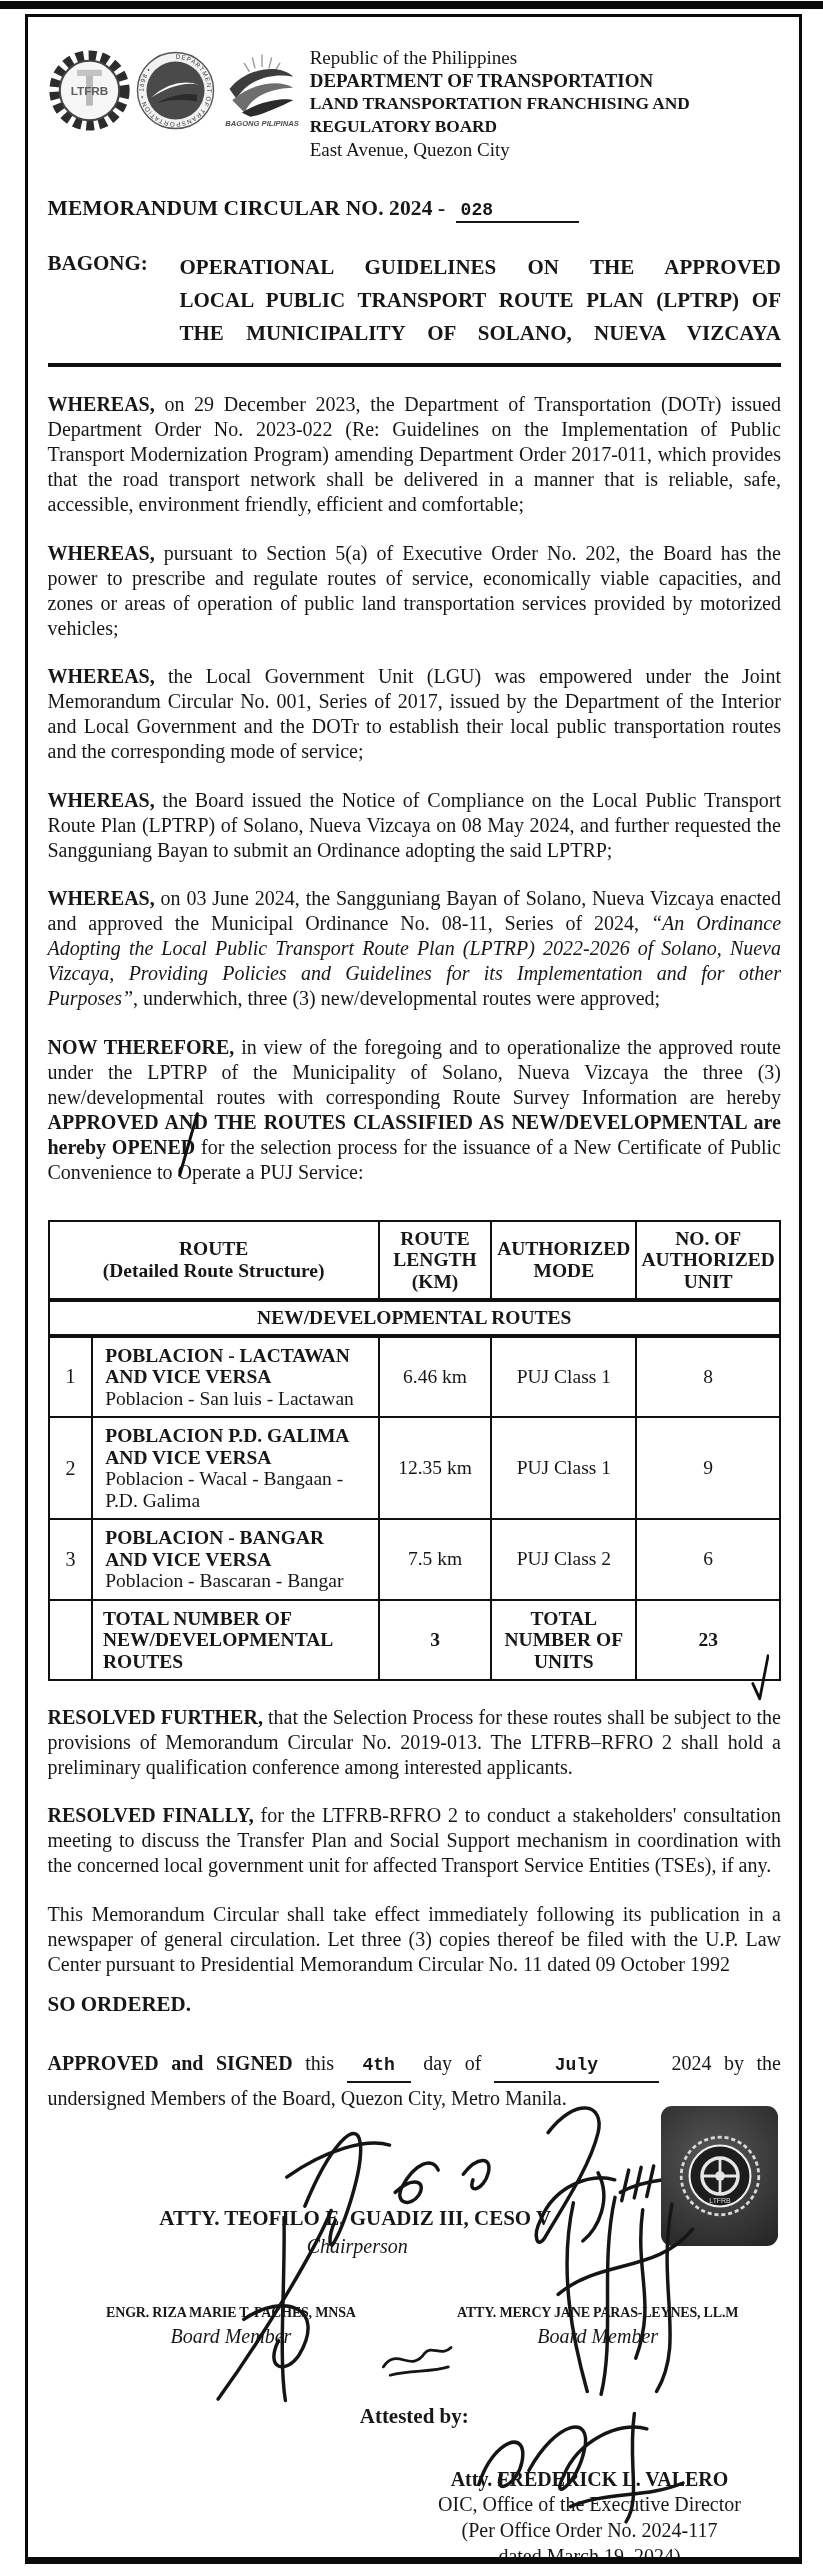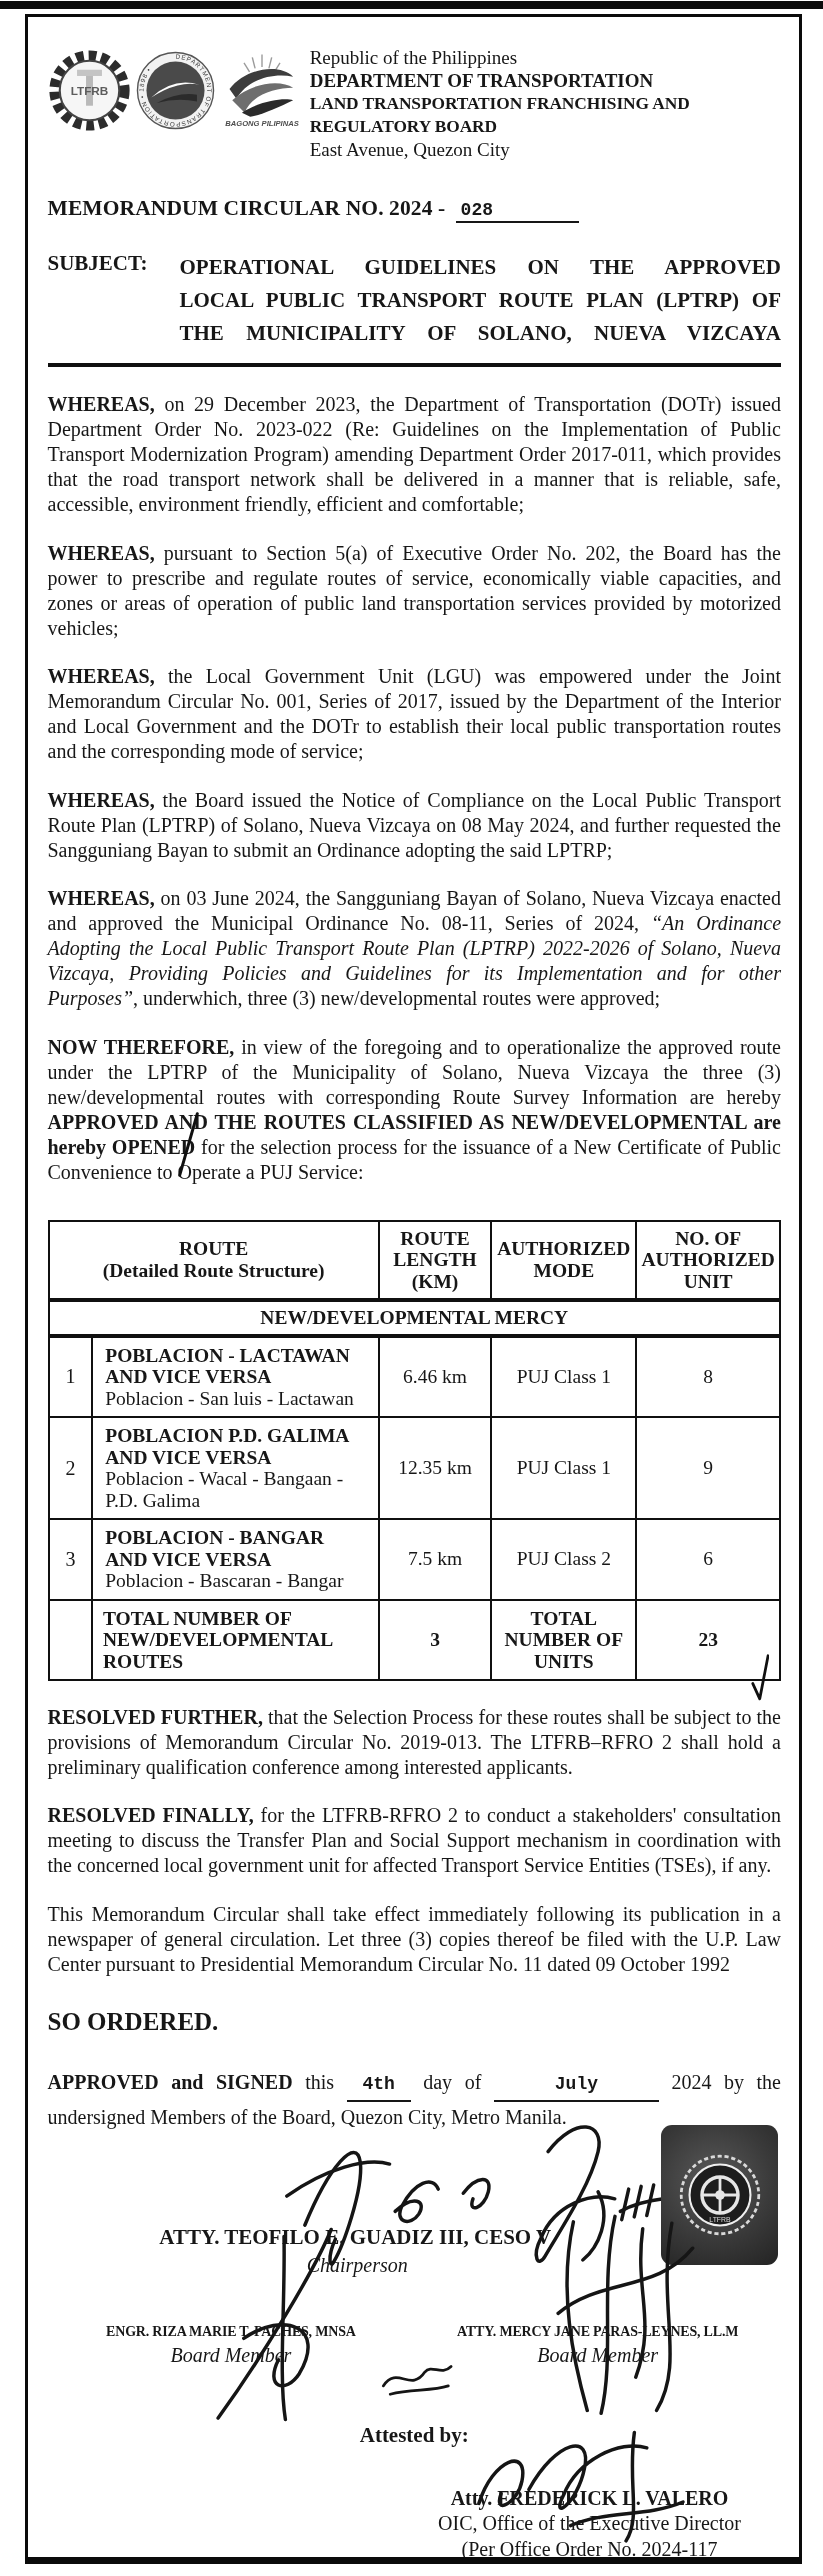--- a/index.html
+++ b/index.html
@@ -52,21 +52,21 @@
   .route-detail{font-weight:normal;}
   td.lencell{width:122px;text-align:center;}
   td.modecell{width:142px;text-align:center;}
   td.unitcell{text-align:center;position:relative;}
   td.totlabel{padding:7px 9.7px;font-weight:bold;line-height:21.5px;}
   td.totnum{text-align:center;font-weight:bold;}
   td.totunits-label{font-weight:bold;text-align:center;line-height:21.5px;padding:4.2px 2.8px;}
   td.totunits{text-align:center;font-weight:bold;position:relative;overflow:visible;}
   .tick{position:absolute;right:9.7px;bottom:-23.6px;}
 
-  .so-ordered{margin-top:31px;font-size:25px;font-weight:bold;}
+  .so-ordered{margin-top:15px;font-size:21px;font-weight:bold;}
   .approved{margin-top:31px;font-size:20px;line-height:31px;text-align:justify;}
   .blank-day{min-width:64px;}
   .blank-month{min-width:165px;}
 
   
   .sig-chair{position:relative;height:124px;margin-top:9.7px;}
   .sig-guadiz{position:absolute;left:229px;top:-46px;}
   .stamp{position:absolute;right:2.8px;top:-28px;width:117px;height:140px;border-radius:11px;
          background:radial-gradient(circle at 45% 40%, #5a5a5a 0%, #3a3a3a 55%, #232323 100%);
          display:flex;align-items:center;justify-content:center;}
@@ -145,21 +145,21 @@
           <div>East Avenue, Quezon City</div>
         </div>
       </div>
 
       <div class="memo-line">
         <span>MEMORANDUM CIRCULAR NO. 2024 -</span>
         <span class="blank blank-memo"><span class="typed">028</span></span>
       </div>
 
       <div class="subject-row">
-        <div class="subject-label">SUBJECT:</div>
+        <div class="subject-label">BAGONG:</div>
         <div class="subject-lines">
           <div class="subject-line">OPERATIONAL GUIDELINES ON THE APPROVED</div>
           <div class="subject-line">LOCAL PUBLIC TRANSPORT ROUTE PLAN (LPTRP) OF</div>
           <div class="subject-line">THE MUNICIPALITY OF SOLANO, NUEVA VIZCAYA</div>
         </div>
       </div>
 
       <div class="rule"></div>
 
       <p class="para first"><span class="b">WHEREAS,</span><span> on 29 December 2023, the Department of Transportation (DOTr) issued Department Order No. 2023-022 (Re: Guidelines on the Implementation of Public Transport Modernization Program) amending Department Order 2017-011, which provides that the road transport network shall be delivered in a manner that is reliable, safe, accessible, environment friendly, efficient and comfortable;</span></p>
@@ -179,21 +179,21 @@
 (KM)</th>
             <th>AUTHORIZED
 MODE</th>
             <th>NO. OF
 AUTHORIZED
 UNIT</th>
           </tr>
         </thead>
         <tbody>
           <tr>
-            <td class="band-cell" colspan="5">NEW/DEVELOPMENTAL MERCY</td>
+            <td class="band-cell" colspan="5">NEW/DEVELOPMENTAL ROUTES</td>
           </tr>
           <tr>
             <td class="num">1</td>
             <td class="routecell">
               <div class="route-name">POBLACION - LACTAWAN AND VICE VERSA</div>
               <div class="route-detail">Poblacion - San luis - Lactawan</div>
             </td>
             <td class="lencell">6.46 km</td>
             <td class="modecell">PUJ Class 1</td>
             <td class="unitcell">8</td>

